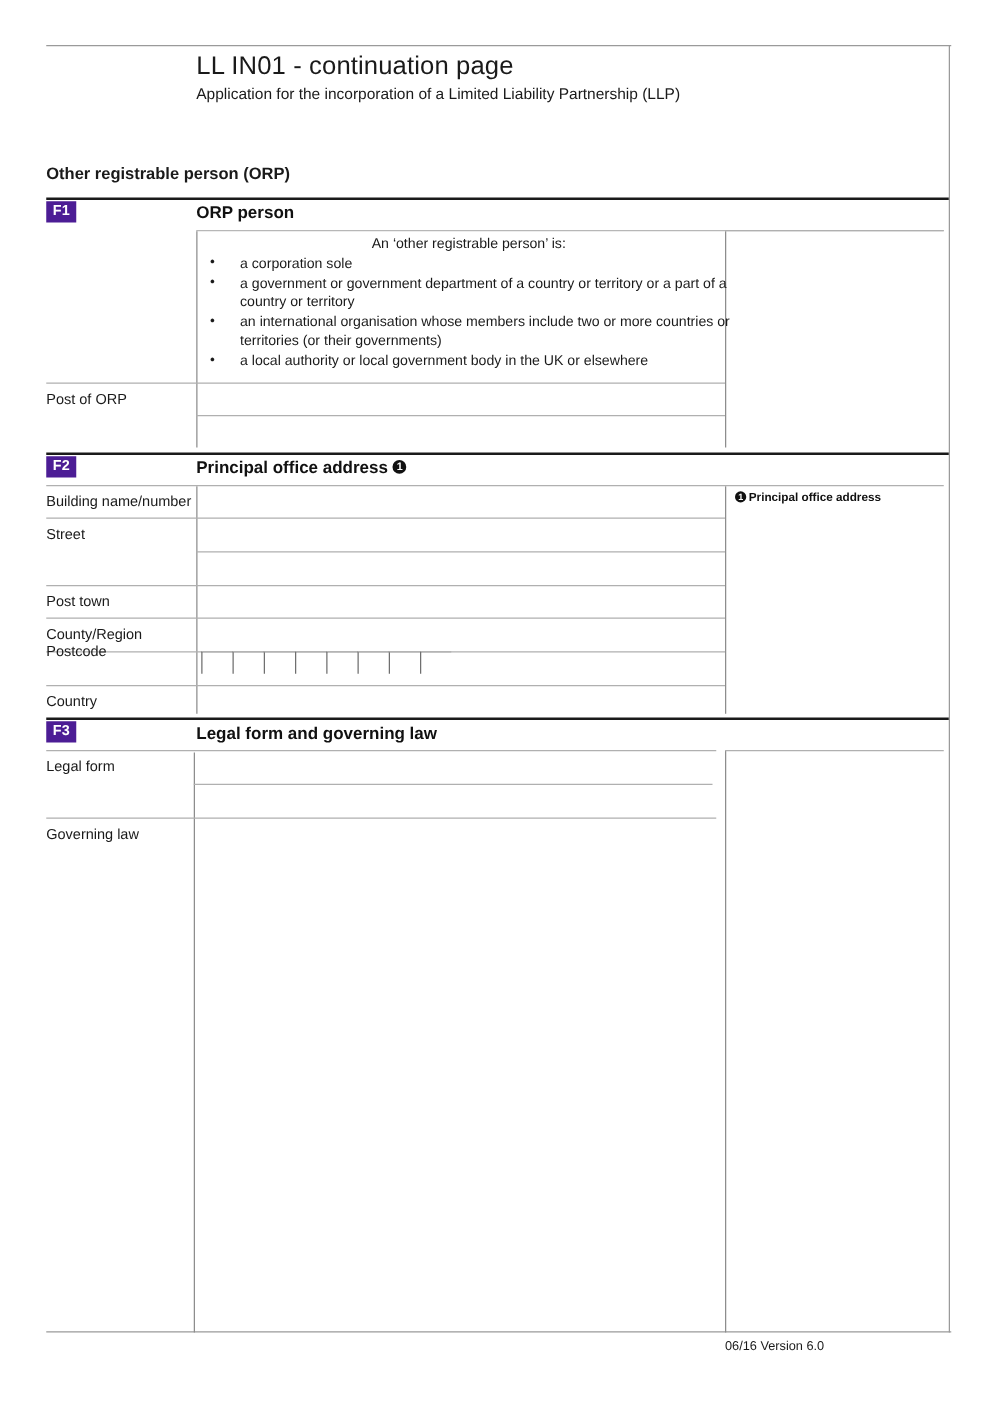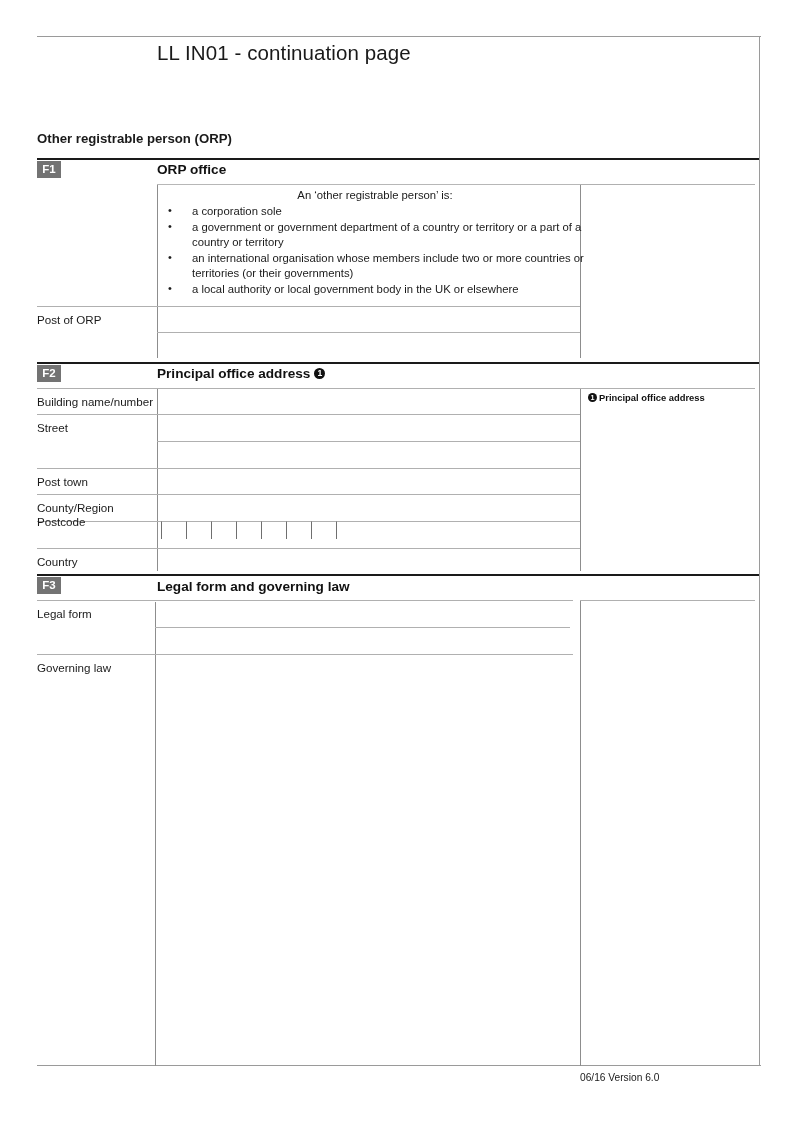--- a/index.html
+++ b/index.html
@@ -77,21 +77,21 @@
     position: absolute;
     left: 37px;
     width: 722px;
     height: 0;
     border-top: 2.6px solid #1a1a1a;
   }
   .badge {
     position: absolute;
     width: 24px;
     height: 17px;
-    background: #737373;
+    background: #4c1d95;
     color: #ffffff;
     font-size: 11.5px;
     font-weight: bold;
     line-height: 17px;
     text-align: center;
     letter-spacing: 0;
   }
   .sec-title {
     position: absolute;
     font-size: 13.6px;
@@ -231,27 +231,28 @@
 <body>
 
 <div class="page">
 
   <div class="frame-top"></div>
   <div class="frame-right"></div>
   <div class="frame-bottom"></div>
 
   <div class="header">
     <div class="doc-title">LL IN01 - continuation page</div>
+    <div class="doc-subtitle">Application for the incorporation of a Limited Liability Partnership (LLP)</div>
   </div>
 
   <div class="part-title">Other registrable person (ORP)</div>
 
   <div class="sec-rule" style="top:158px;"></div>
   <div class="badge" style="left:37px; top:161px;">F1</div>
-  <div class="sec-title" style="left:157px; top:162px;">ORP office</div>
+  <div class="sec-title" style="left:157px; top:162px;">ORP person</div>
   <div class="sec-title-rule" style="top:184px;"></div>
 
   <div class="vdiv" style="left:157px; top:185px; height:173px;"></div>
 
   <div class="vdiv" style="left:580px; top:185px; height:173px;"></div>
   <div class="row-rule" style="left:580px; top:184px; width:175px;"></div>
 
   <div class="def-block">
     <p class="def-intro">An ‘other registrable person’ is:</p>
     <ul class="def-list">

